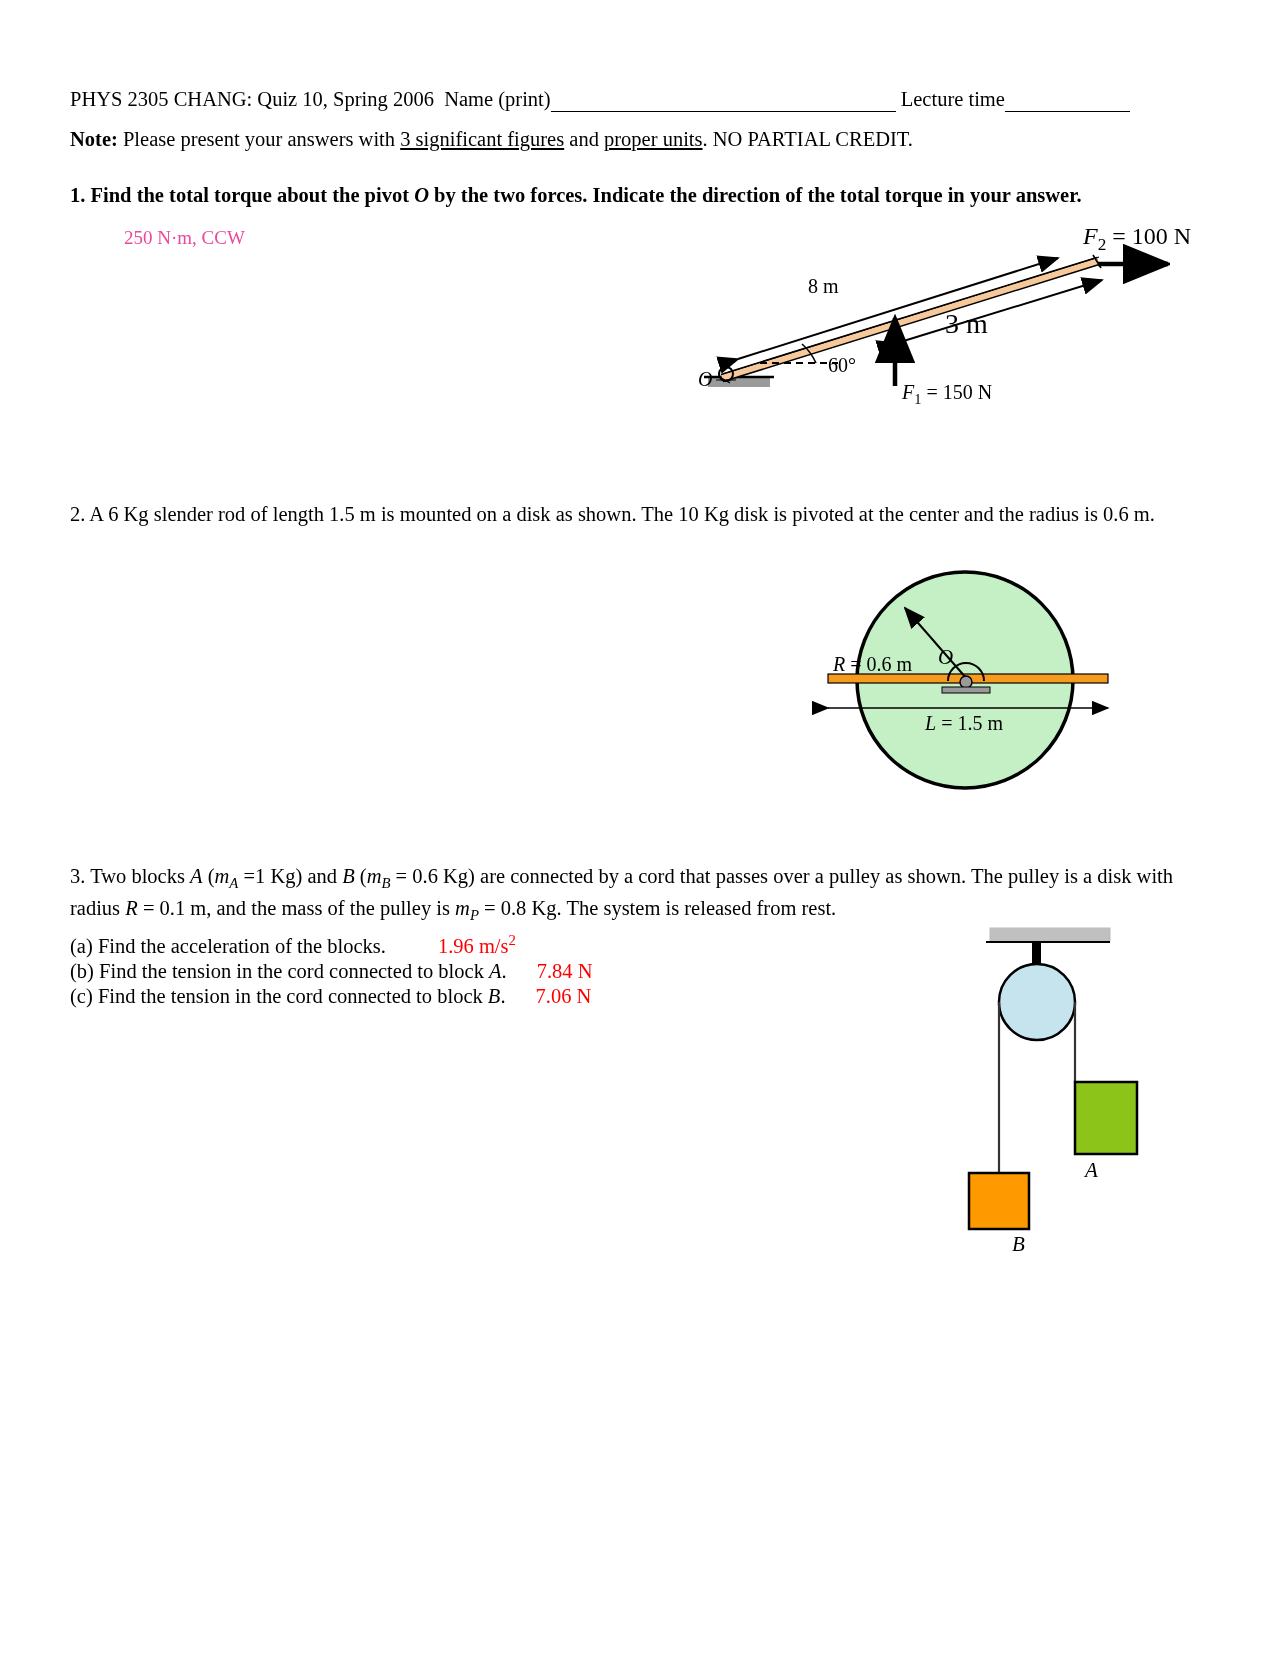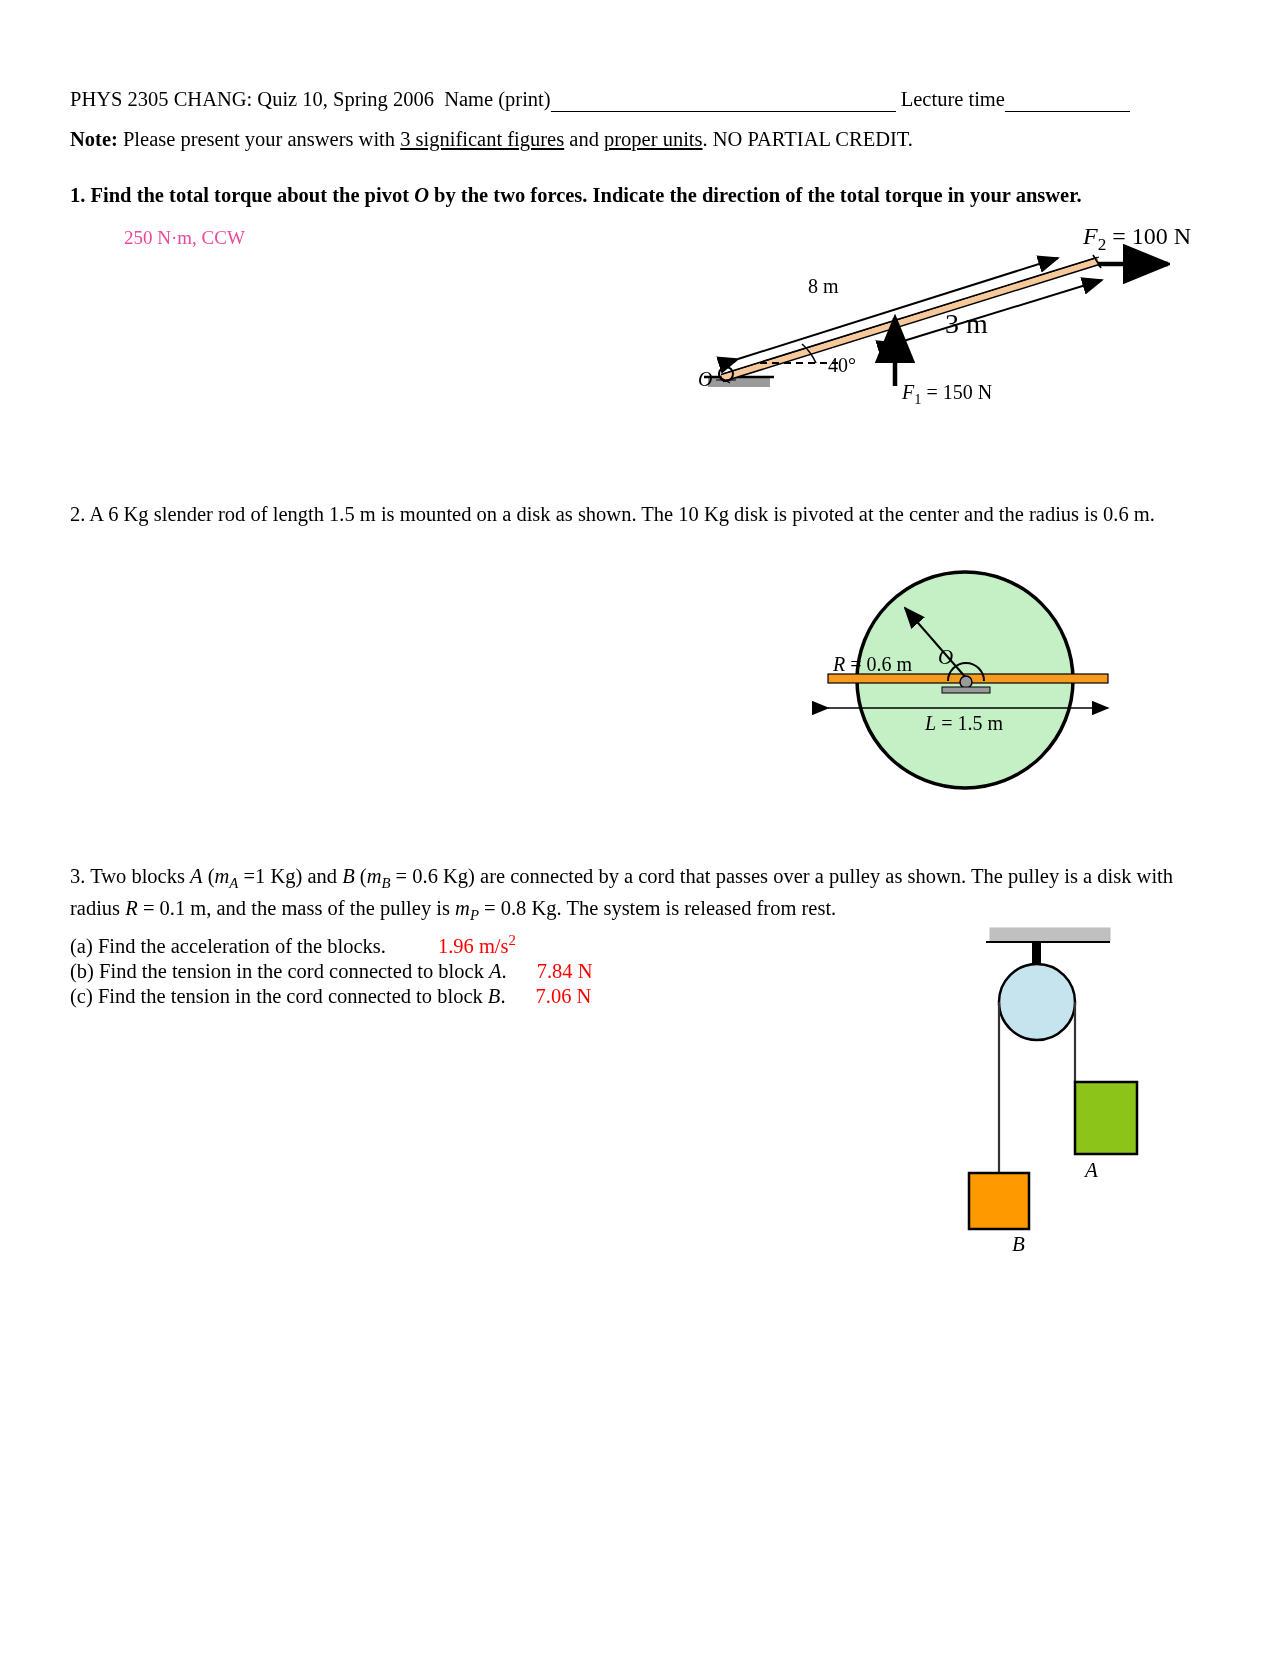--- a/index.html
+++ b/index.html
@@ -160,21 +160,21 @@
       <line x1="207" y1="125" x2="412" y2="62" stroke="#000" stroke-width="2" marker-end="url(#ah)" marker-start="url(#ah)"></line>
 
       <line x1="205" y1="168" x2="205" y2="100" stroke="#000" stroke-width="4.5" marker-end="url(#ah)"></line>
 
       <line x1="408" y1="46" x2="478" y2="46" stroke="#000" stroke-width="4.5" marker-end="url(#ah)"></line>
     </svg>
 
     
     <div style="position:absolute; left:118px; top:57px; font-size:20px;">8 m</div>
     <div style="position:absolute; left:255px; top:90px; font-size:28px;">3 m</div>
-    <div style="position:absolute; left:138px; top:136px; font-size:20px;">40°</div>
+    <div style="position:absolute; left:138px; top:136px; font-size:20px;">60°</div>
     <div style="position:absolute; left:8px; top:150px; font-size:20px; font-style:italic;">O</div>
     <div style="position:absolute; left:212px; top:163px; font-size:20px; white-space:nowrap;"><i class="it">F</i><sub>1</sub><span> = 150 N</span></div>
     <div style="position:absolute; left:345px; top:5px; font-size:24px; white-space:nowrap;margin-left:48px;"><i class="it">F</i><sub>2</sub><span> = 100 N</span></div>
   </div>
 
   <div class="q2-block">
     <div>2. A 6 Kg slender rod of length 1.5 m is mounted on a disk as shown. The 10 Kg disk is pivoted at the center and the radius is 0.6 m.</div>
   </div>
 
   <div class="fig" id="fig2">

